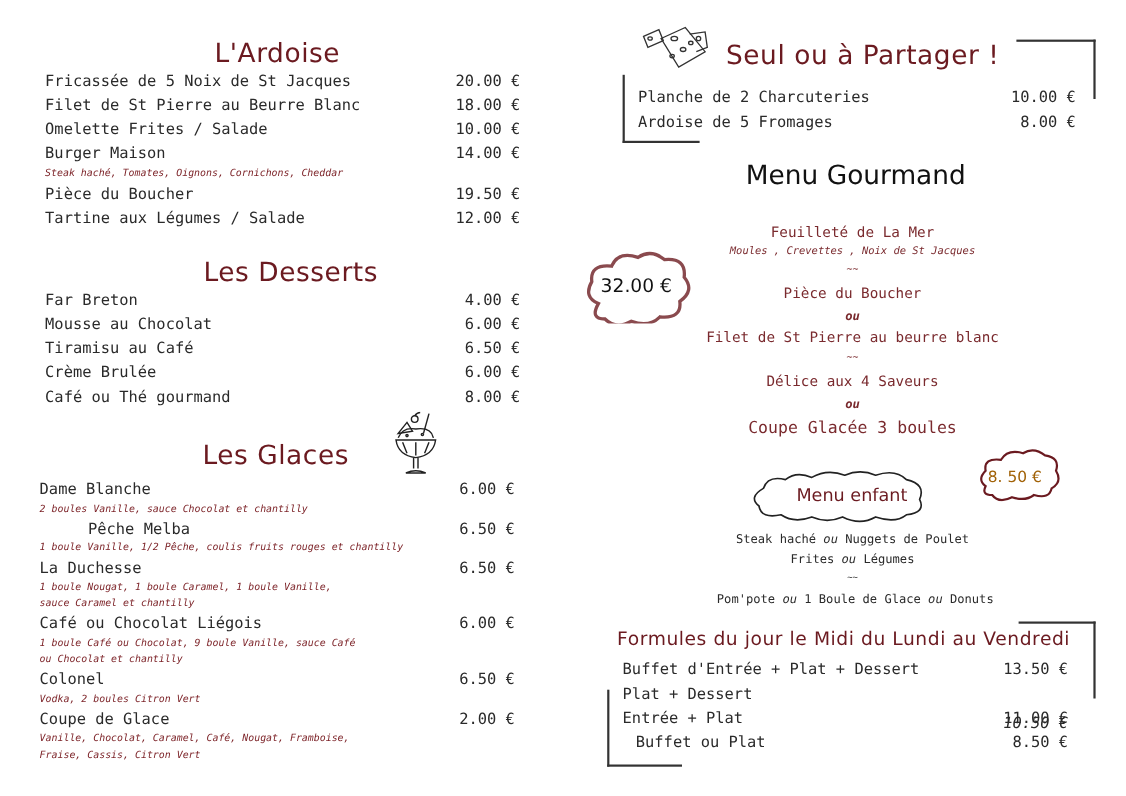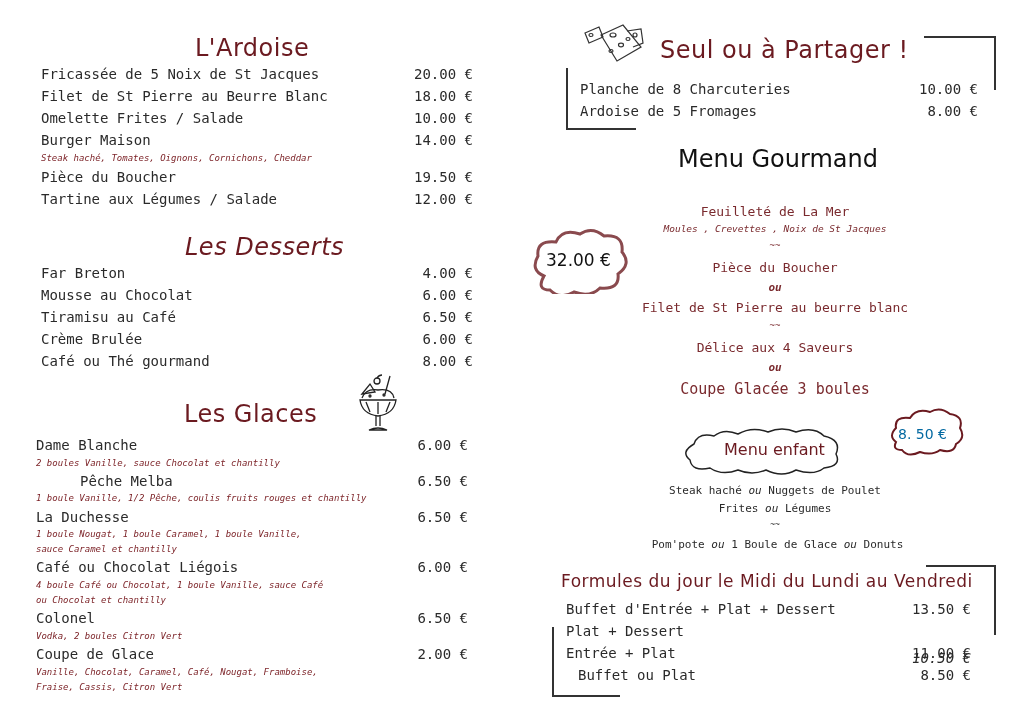--- a/index.html
+++ b/index.html
@@ -27,21 +27,21 @@
   <div class="price" style="right:551px; top:110px;">10.00 €</div>
   <div class="row" style="left:41px; top:132px;">Burger Maison</div>
   <div class="price" style="right:551px; top:132px;text-align:right;">14.00 €</div>
   <div class="desc" style="left:41px; top:153px;">Steak haché, Tomates, Oignons, Cornichons, Cheddar</div>
   <div class="row" style="left:41px; top:169px;">Pièce du Boucher</div>
   <div class="price" style="right:551px; top:169px;">19.50 €</div>
   <div class="row" style="left:41px; top:191px;">Tartine aux Légumes / Salade</div>
   <div class="price" style="right:551px; top:191px;">12.00 €</div>
 </div>
 
-<div class="abs title" style="left:185px; top:233px; font-size:24px;font-style:italic;">Les Desserts</div>
+<div class="abs title" style="left:185px; top:233px; font-size:24px;">Les Desserts</div>
 <div>
   <div class="row" style="left:41px; top:265px;">Far Breton</div>
   <div class="price" style="right:551px; top:265px;">4.00 €</div>
   <div class="row" style="left:41px; top:287px;">Mousse au Chocolat</div>
   <div class="price" style="right:551px; top:287px;">6.00 €</div>
   <div class="row" style="left:41px; top:309px;">Tiramisu au Café</div>
   <div class="price" style="right:551px; top:309px;">6.50 €</div>
   <div class="row" style="left:41px; top:331px;">Crème Brulée</div>
   <div class="price" style="right:551px; top:331px;">6.00 €</div>
   <div class="row" style="left:41px; top:353px;">Café ou Thé gourmand</div>
@@ -73,21 +73,21 @@
   <div class="price" style="right:556px; top:473px;">6.50 €</div>
   <div class="desc" style="left:36px; top:493px;">1 boule Vanille, 1/2 Pêche, coulis fruits rouges et chantilly</div>
 
   <div class="row" style="left:36px; top:509px;">La Duchesse</div>
   <div class="price" style="right:556px; top:509px;">6.50 €</div>
   <div class="desc" style="left:36px; top:529px;">1 boule Nougat, 1 boule Caramel, 1 boule Vanille,</div>
   <div class="desc" style="left:36px; top:544px;">sauce Caramel et chantilly</div>
 
   <div class="row" style="left:36px; top:559px;">Café ou Chocolat Liégois</div>
   <div class="price" style="right:556px; top:559px;">6.00 €</div>
-  <div class="desc" style="left:36px; top:580px;">4 boule Café ou Chocolat, 1 boule Vanille, sauce Café</div>
+  <div class="desc" style="left:36px; top:580px;">1 boule Café ou Chocolat, 9 boule Vanille, sauce Café</div>
   <div class="desc" style="left:36px; top:595px;">ou Chocolat et chantilly</div>
 
   <div class="row" style="left:36px; top:610px;">Colonel</div>
   <div class="price" style="right:556px; top:610px;">6.50 €</div>
   <div class="desc" style="left:36px; top:631px;">Vodka, 2 boules Citron Vert</div>
 
   <div class="row" style="left:36px; top:646px;">Coupe de Glace</div>
   <div class="price" style="right:556px; top:646px;">2.00 €</div>
   <div class="desc" style="left:36px; top:667px;">Vanille, Chocolat, Caramel, Café, Nougat, Framboise,</div>
   <div class="desc" style="left:36px; top:682px;">Fraise, Cassis, Citron Vert</div>
@@ -105,21 +105,21 @@
     <ellipse cx="45" cy="16" rx="2" ry="1.5"></ellipse>
     <ellipse cx="52" cy="12" rx="2" ry="2"></ellipse>
   </g>
 </svg>
 <div class="abs title" style="left:660px; top:36px; font-size:24px;">Seul ou à Partager !</div>
 <div class="frame-line" style="left:924px; top:36px; width:72px; height:2px;"></div>
 <div class="frame-line" style="left:994px; top:36px; width:2px; height:54px;"></div>
 <div class="frame-line" style="left:566px; top:68px; width:2px; height:62px;"></div>
 <div class="frame-line" style="left:566px; top:128px; width:70px; height:2px;"></div>
 <div>
-  <div class="row" style="left:580px; top:81px;">Planche de 8 Charcuteries</div>
+  <div class="row" style="left:580px; top:81px;">Planche de 2 Charcuteries</div>
   <div class="price" style="right:46px; top:81px;">10.00 €</div>
   <div class="row" style="left:580px; top:103px;">Ardoise de 5 Fromages</div>
   <div class="price" style="right:46px; top:103px;">8.00 €</div>
 </div>
 
 <div class="center" style="left:678px; top:145px; font-family:'DejaVu Sans','Liberation Sans',sans-serif; font-size:24px; color:#111;">Menu Gourmand</div>
 <svg class="abs" style="left:530px; top:226px;" width="100" height="68" viewBox="0 0 100 68">
   <path d="M14 50 q-14 -6 -6 -20 q-2 -16 18 -14 q6 -14 24 -8 q12 -8 24 2 q20 -2 18 16 q10 12 -4 22 q2 16 -18 14 q-10 10 -26 4 q-14 8 -24 -2 q-14 0 -6 -14 z" fill="#fff" stroke="#8a4a4e" stroke-width="3"></path>
 </svg>
 <div class="abs" style="left:546px; top:250px; font-family:'DejaVu Sans','Liberation Sans',sans-serif; font-size:17px; color:#111;">32.00 €</div>
@@ -136,21 +136,21 @@
   <div class="center maroon" style="left:590px; width:370px; top:380px; font-size:15px;">Coupe Glacée 3 boules</div>
 </div>
 
 <svg class="abs" style="left:680px; top:426px;" width="180" height="50" viewBox="0 0 180 50">
   <path d="M10 34 q-10 -8 4 -16 q4 -12 20 -8 q10 -8 24 -2 q14 -8 30 -2 q14 -6 28 0 q18 -6 28 4 q18 4 12 18 q6 12 -12 14 q-10 8 -28 2 q-14 8 -30 0 q-14 6 -28 0 q-16 6 -28 -2 q-18 4 -20 -8 z" fill="#fff" stroke="#222" stroke-width="1.5"></path>
 </svg>
 <div class="abs" style="left:724px; top:440px; font-family:'DejaVu Sans','Liberation Sans',sans-serif; font-size:16px; color:#6b1a20;">Menu enfant</div>
 <svg class="abs" style="left:888px; top:406px;" width="76" height="50" viewBox="0 0 76 50">
   <path d="M8 36 q-8 -6 0 -14 q-2 -12 14 -10 q6 -10 20 -6 q10 -6 20 2 q14 2 10 14 q6 10 -4 16 q-2 10 -16 6 q-8 6 -20 2 q-12 6 -18 -2 q-10 0 -6 -8 z" fill="#fff" stroke="#6b1a20" stroke-width="2"></path>
 </svg>
-<div class="abs" style="left:898px; top:426px; font-family:'DejaVu Sans','Liberation Sans',sans-serif; font-size:14px; color:#0369a1;">8. 50 €</div>
+<div class="abs" style="left:898px; top:426px; font-family:'DejaVu Sans','Liberation Sans',sans-serif; font-size:14px; color:#a16207;">8. 50 €</div>
 <div>
   <div class="center" style="left:600px; width:350px; top:484px; font-size:11px;">
     <span>Steak  haché </span><i>ou</i><span> Nuggets de Poulet</span>
   </div>
   <div class="center" style="left:600px; width:350px; top:502px; font-size:11px;">
     <span>Frites </span><i>ou</i><span> Légumes</span>
   </div>
   <div class="center" style="left:600px; width:350px; top:520px; font-size:8px;">~~</div>
   <div class="center" style="left:600px; width:355px; top:538px; font-size:11px;">
     <span>Pom'pote </span><i>ou</i><span> 1 Boule de Glace </span><i>ou</i><span> Donuts</span>

